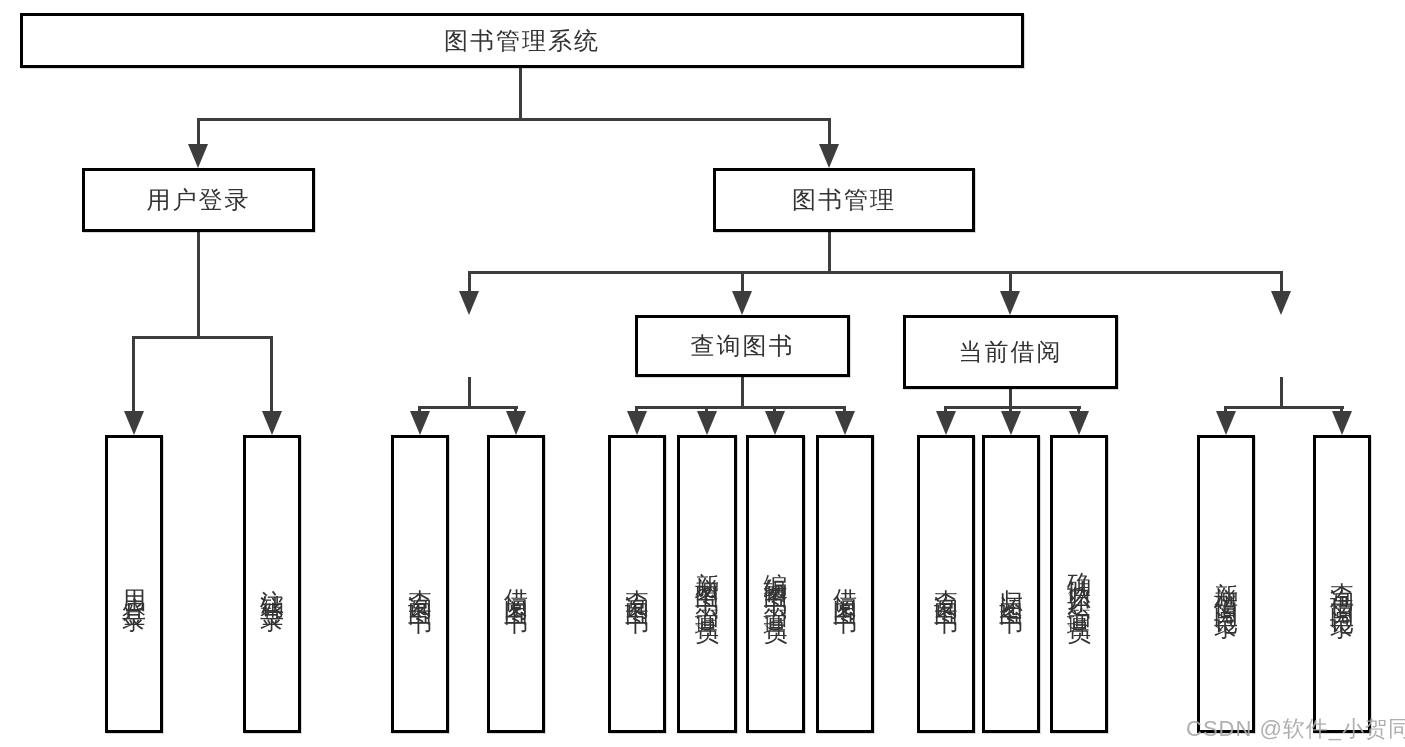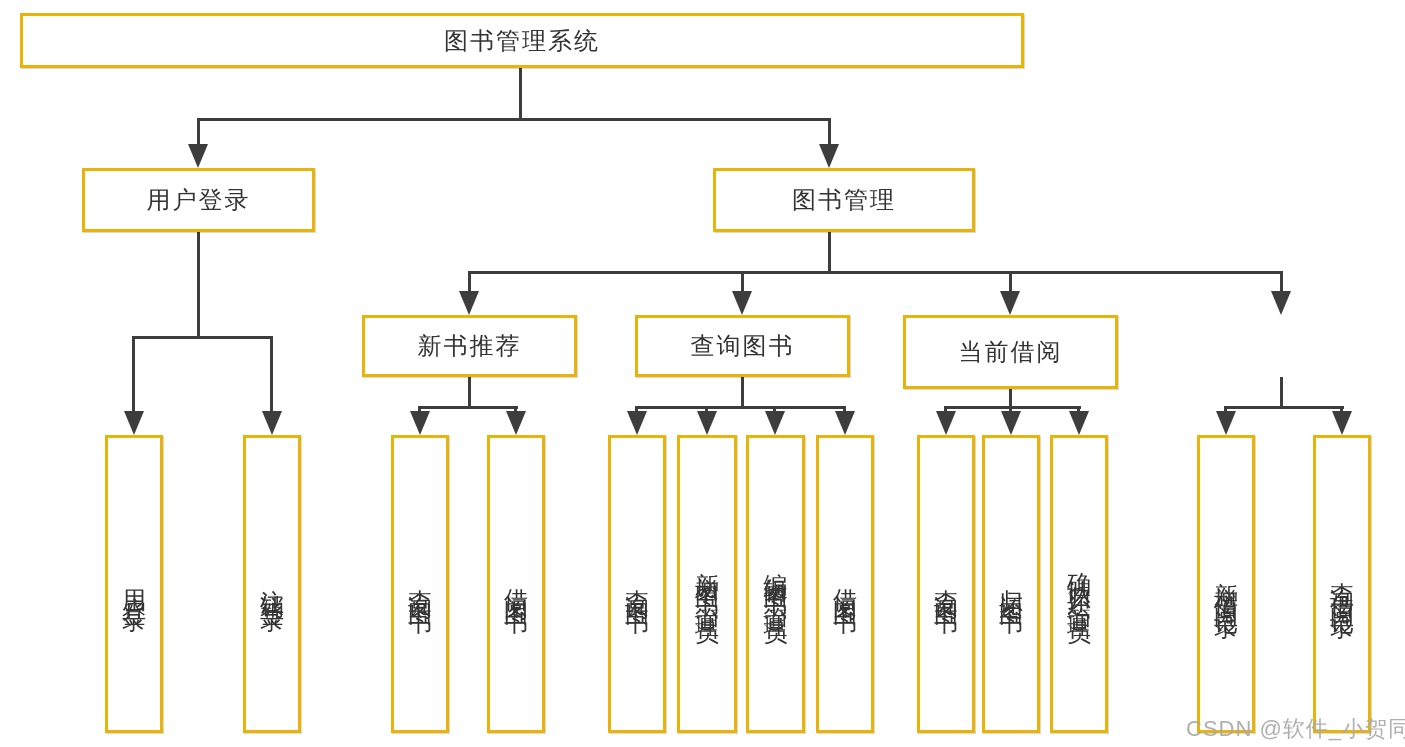--- a/index.html
+++ b/index.html
@@ -8,21 +8,21 @@
     width: 1405px;
     height: 747px;
     background: #ffffff;
     overflow: hidden;
     font-family: "Liberation Sans", sans-serif;
     color: #333333;
   }
   .node {
     position: absolute;
     box-sizing: border-box;
-    border: 3px solid #eab308;
+    border: 3px solid #000000;
     background: #ffffff;
     display: flex;
     align-items: center;
     justify-content: center;
     font-size: 24px;
     letter-spacing: 2px;
     color: #333333;
     box-shadow: 1px 1px 0 rgba(0,0,0,0.15);
   }
   .node.v {
@@ -117,21 +117,20 @@
   <div class="arrow" style="left:1001px;top:411px"></div>
   <div class="arrow" style="left:1069px;top:411px"></div>
   <div class="arrow" style="left:1216px;top:411px"></div>
   <div class="arrow" style="left:1332px;top:411px"></div>
 
   <div class="node" style="left:20px;top:13px;width:1004px;height:55px">图书管理系统</div>
 
   <div class="node" style="left:82px;top:168px;width:233px;height:64px">用户登录</div>
   <div class="node" style="left:713px;top:168px;width:262px;height:64px">图书管理</div>
 
-  <div class="node" style="left:362px;top:315px;width:215px;height:62px">新书推荐</div>
   <div class="node" style="left:635px;top:315px;width:215px;height:62px">查询图书</div>
   <div class="node" style="left:903px;top:315px;width:215px;height:74px">当前借阅</div>
 
   <div class="node v" style="left:105px;top:435px;width:58px;height:298px">用户登录</div>
   <div class="node v" style="left:243px;top:435px;width:58px;height:298px">注销登录</div>
 
   <div class="node v" style="left:391px;top:435px;width:58px;height:298px">查询图书</div>
   <div class="node v" style="left:487px;top:435px;width:58px;height:298px">借阅图书</div>
 
   <div class="node v" style="left:608px;top:435px;width:58px;height:298px">查询图书</div>

